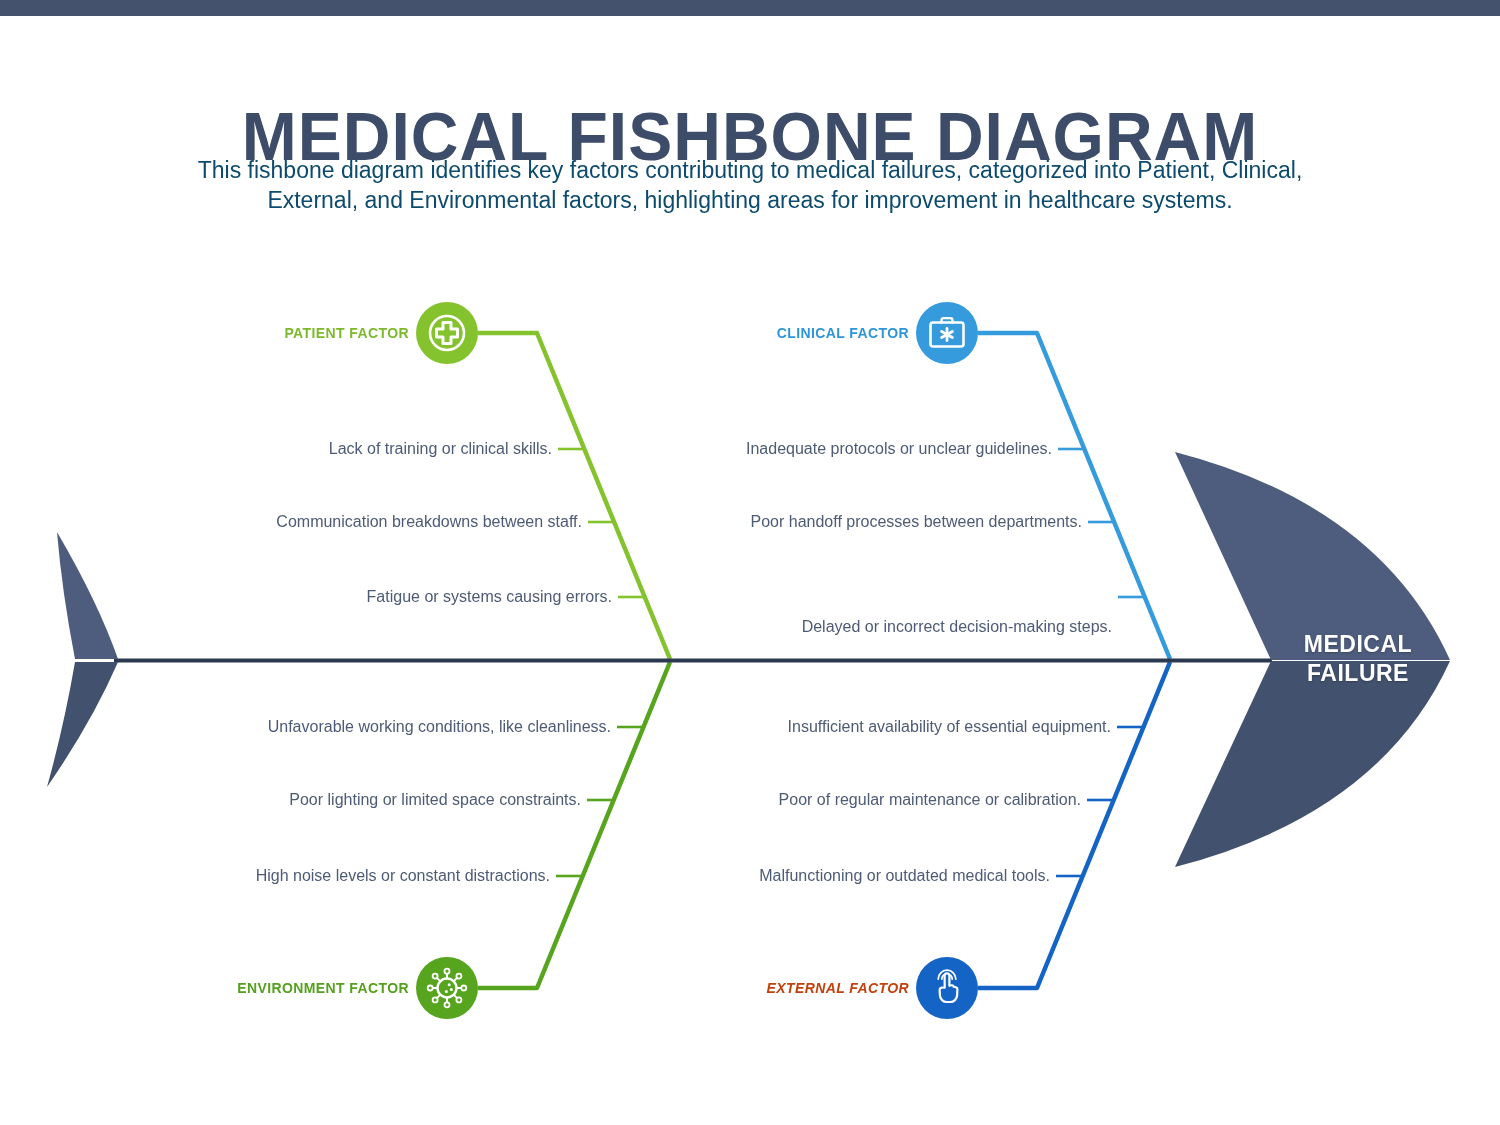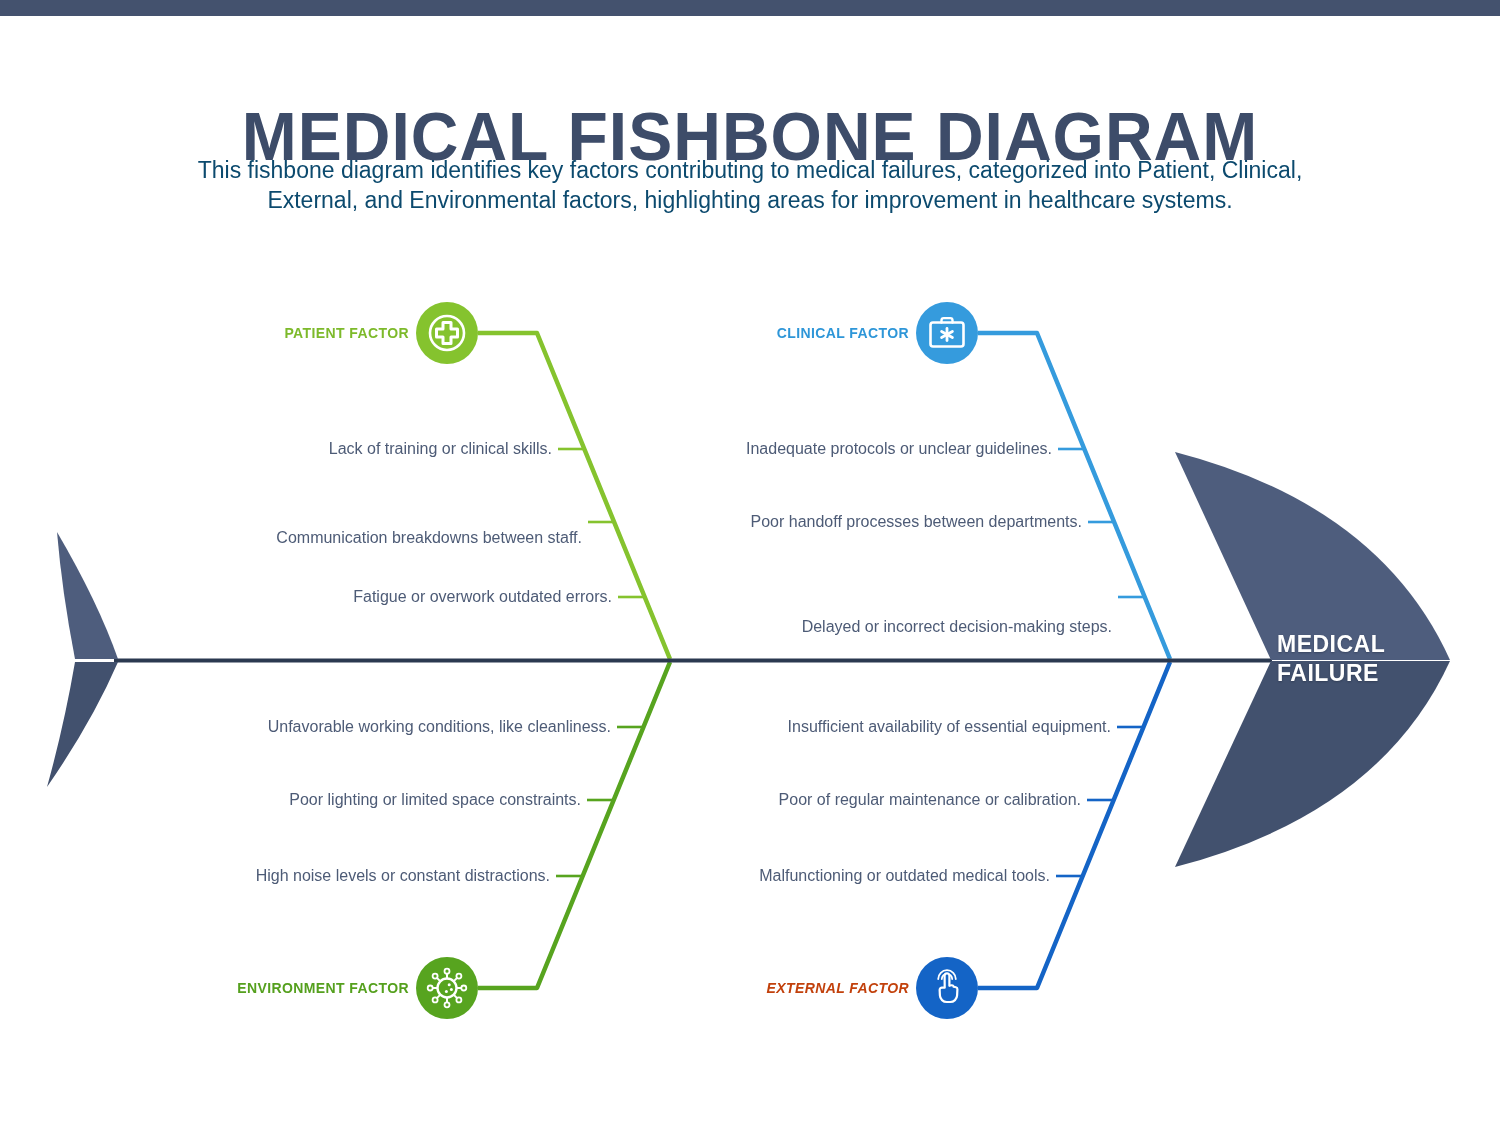--- a/index.html
+++ b/index.html
@@ -25,21 +25,21 @@
   .patient-color{color:#7DBA2B;}
   .clinical-color{color:#2E96D8;}
   .environment-color{color:#55A01E;}
   .external-color{color:#c2410c;font-style:italic;}
   .cause{
     position:absolute;transform:translateY(-50%);white-space:nowrap;text-align:right;
     font-size:16px;color:#4D5B76;
   }
   .effect-label{
     position:absolute;left:1277px;top:659px;width:162px;transform:translateY(-50%);
-    color:#ffffff;font-weight:bold;font-size:23px;line-height:1.25;
+    text-align:center;color:#ffffff;font-weight:bold;font-size:23px;line-height:1.25;
     letter-spacing:0.5px;text-shadow:0 1px 2px rgba(20,28,45,0.35);
   }
 </style>
 </head>
 <body>
 
 <div class="topbar"></div>
 
 <h1 class="title">MEDICAL FISHBONE DIAGRAM</h1>
 <p class="subtitle">This fishbone diagram identifies key factors contributing to medical failures, categorized into Patient, Clinical, External, and Environmental factors, highlighting areas for improvement in healthcare systems.</p>
@@ -158,22 +158,22 @@
     </g>
   </g>
 </svg>
 
 <div class="factor-label patient-color" style="right:1091px;top:333px;">PATIENT FACTOR</div>
 <div class="factor-label clinical-color" style="right:591px;top:333px;margin-left:7px;">CLINICAL FACTOR</div>
 <div class="factor-label environment-color" style="right:1091px;top:988px;">ENVIRONMENT FACTOR</div>
 <div class="factor-label external-color" style="right:591px;top:988px;">EXTERNAL FACTOR</div>
 
 <div class="cause" style="right:948px;top:449px;">Lack of training or clinical skills.</div>
-<div class="cause" style="right:918px;top:538px;">Communication breakdowns between staff.</div>
-<div class="cause" style="right:888px;top:597px;">Fatigue or overwork outdated errors.</div>
+<div class="cause" style="right:918px;top:522px;">Communication breakdowns between staff.</div>
+<div class="cause" style="right:888px;top:597px;">Fatigue or systems causing errors.</div>
 
 <div class="cause" style="right:448px;top:449px;">Inadequate protocols or unclear guidelines.</div>
 <div class="cause" style="right:418px;top:522px;">Poor handoff processes between departments.</div>
 <div class="cause" style="right:388px;top:627px;">Delayed or incorrect decision-making steps.</div>
 
 <div class="cause" style="right:889px;top:727px;margin-left:20px;">Unfavorable working conditions, like cleanliness.</div>
 <div class="cause" style="right:919px;top:800px;">Poor lighting or limited space constraints.</div>
 <div class="cause" style="right:950px;top:876px;">High noise levels or constant distractions.</div>
 
 <div class="cause" style="right:389px;top:727px;">Insufficient availability of essential equipment.</div>

